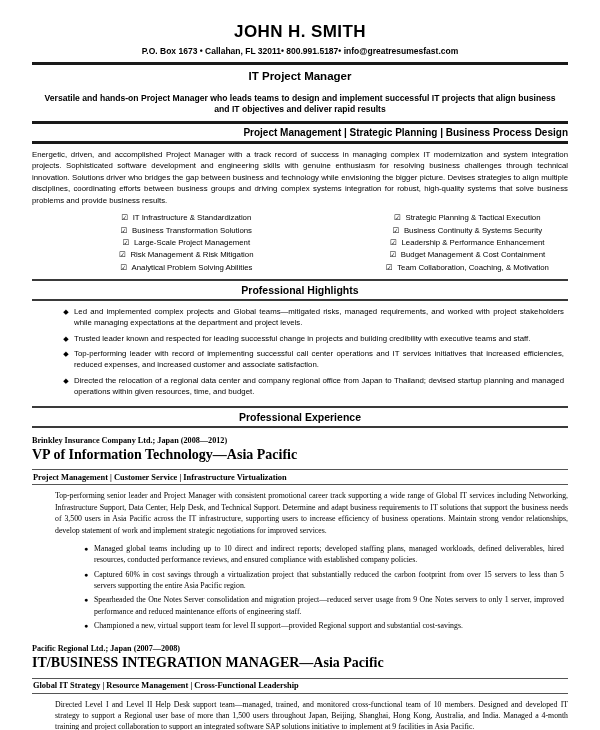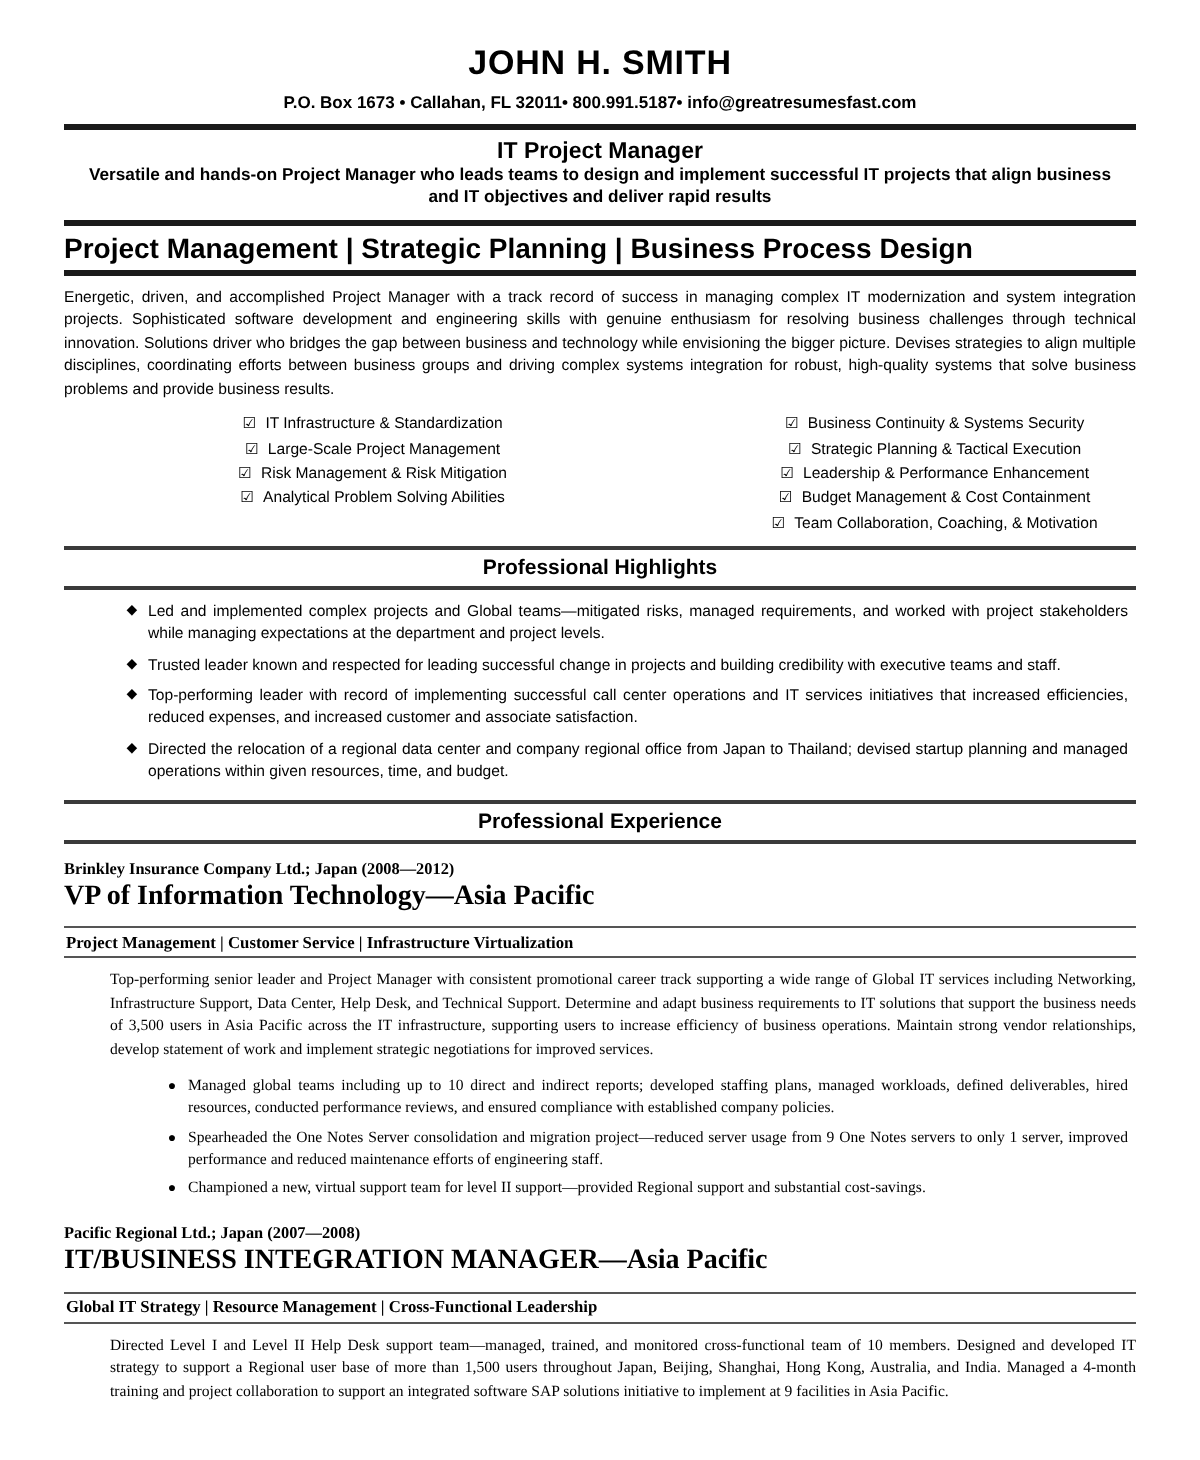--- a/index.html
+++ b/index.html
@@ -52,32 +52,32 @@
   }
 
   
   .title-block {
     padding: 5px 6px 5px 6px;
     text-align: center;
   }
   .job-title {
     font-size: 11.5px;
     font-weight: bold;
-    margin-bottom: 0;
+    margin-bottom: 11px;
   }
   .tagline {
     font-size: 8.6px;
     font-weight: bold;
     line-height: 1.32;
   }
 
   
   .keyword-band {
-    text-align: left;
-    font-size: 14px;
+    text-align: right;
+    font-size: 10px;
     font-weight: bold;
     padding: 3px 0 3px 0;
   }
 
   
   .summary {
     font-size: 7.8px;
     line-height: 1.48;
     text-align: justify;
     padding: 5px 0 4px 0;
@@ -187,35 +187,38 @@
   <div class="rule-thick"></div>
 
   <div class="summary">Energetic, driven, and accomplished Project Manager with a track record of success in managing complex IT modernization and system integration projects.  Sophisticated software development and engineering skills with genuine enthusiasm for resolving business challenges through technical innovation.  Solutions driver who bridges the gap between business and technology while envisioning the bigger picture.  Devises strategies to align multiple disciplines, coordinating efforts between business groups and driving complex systems integration for robust, high-quality systems that solve business problems and provide business results.</div>
 
   <div class="competencies">
     <div class="comp-col left">
       <div class="comp-item">
         <span class="cbox">☑</span><span>IT Infrastructure &amp; Standardization</span>
       </div>
       <div class="comp-item">
+        <span class="cbox">☑</span><span>Business Transformation Solutions</span>
+      </div>
+      <div class="comp-item">
         <span class="cbox">☑</span><span>Large-Scale Project Management</span>
       </div>
       <div class="comp-item">
         <span class="cbox">☑</span><span>Risk Management &amp; Risk Mitigation</span>
       </div>
       <div class="comp-item">
         <span class="cbox">☑</span><span>Analytical Problem Solving Abilities</span>
       </div>
     </div>
     <div class="comp-col right">
       <div class="comp-item">
+        <span class="cbox">☑</span><span>Strategic Planning &amp; Tactical Execution</span>
+      </div>
+      <div class="comp-item">
         <span class="cbox">☑</span><span>Business Continuity &amp; Systems Security</span>
-      </div>
-      <div class="comp-item">
-        <span class="cbox">☑</span><span>Strategic Planning &amp; Tactical Execution</span>
       </div>
       <div class="comp-item">
         <span class="cbox">☑</span><span>Leadership &amp; Performance Enhancement</span>
       </div>
       <div class="comp-item">
         <span class="cbox">☑</span><span>Budget Management &amp; Cost Containment</span>
       </div>
       <div class="comp-item">
         <span class="cbox">☑</span><span>Team Collaboration, Coaching, &amp; Motivation</span>
       </div>
@@ -259,20 +262,24 @@
 
     <div class="exp-summary">Top-performing senior leader and Project Manager with consistent promotional career track supporting a wide range of Global IT services including Networking, Infrastructure Support, Data Center, Help Desk, and Technical Support.  Determine and adapt business requirements to IT solutions that support the business needs of 3,500 users in Asia Pacific across the IT infrastructure, supporting users to increase efficiency of business operations. Maintain strong vendor relationships, develop statement of work and implement strategic negotiations for improved services.</div>
 
     <div class="bullets bullets-round">
       <div class="bullet">
         <span class="bl-mark">●</span>
         <span class="bl-text">Managed global teams including up to 10 direct and indirect reports; developed staffing plans, managed workloads, defined deliverables, hired resources, conducted performance reviews, and ensured compliance with established company policies.</span>
       </div>
       <div class="bullet">
         <span class="bl-mark">●</span>
+        <span class="bl-text">Captured 60% in cost savings through a virtualization project that substantially reduced the carbon footprint from over 15 servers to less than 5 servers supporting the entire Asia Pacific region.</span>
+      </div>
+      <div class="bullet">
+        <span class="bl-mark">●</span>
         <span class="bl-text">Spearheaded the One Notes Server consolidation and migration project—reduced server usage from 9 One Notes servers to only 1 server, improved performance and reduced maintenance efforts of engineering staff.</span>
       </div>
       <div class="bullet">
         <span class="bl-mark">●</span>
         <span class="bl-text">Championed a new, virtual support team for level II support—provided Regional support and substantial cost-savings.</span>
       </div>
     </div>
   </div>
 
   <div class="exp-block" style="padding-top:4px;">

